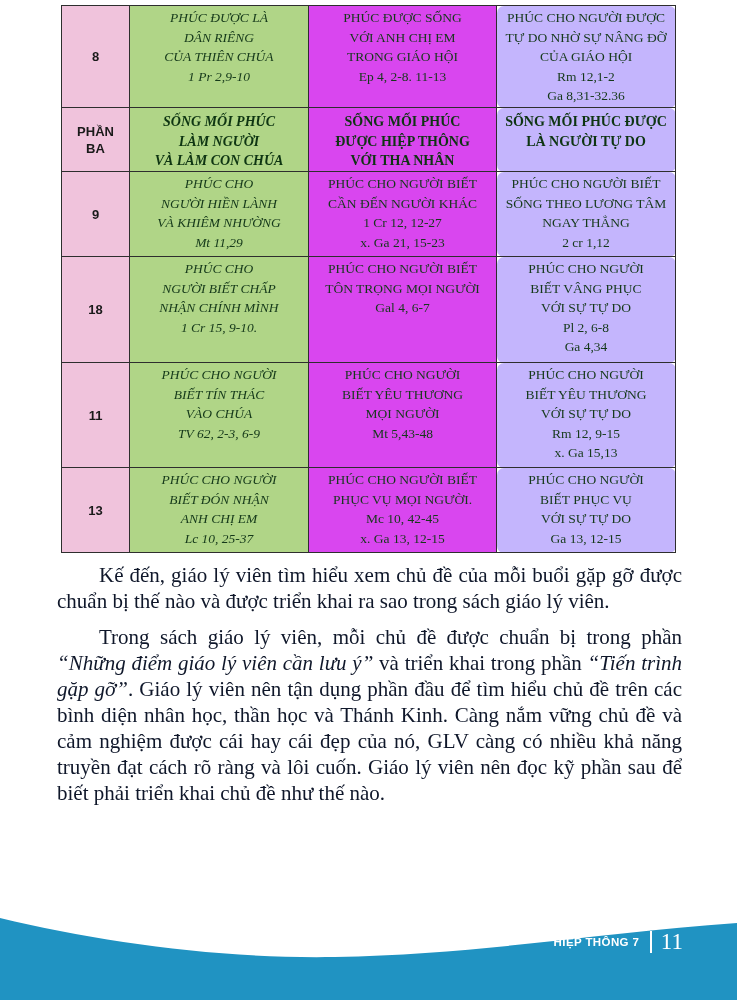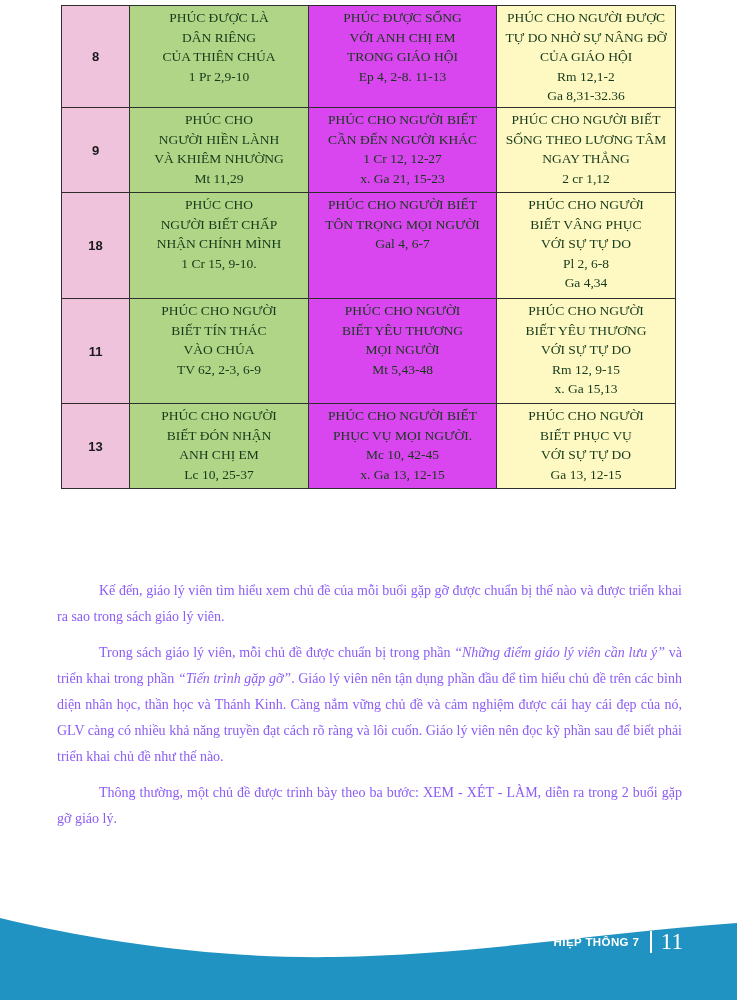--- a/index.html
+++ b/index.html
@@ -32,38 +32,38 @@
   .bible-table td.label-cell {
     background: #f0c3dc;
     vertical-align: middle;
     font-family: "Liberation Sans", "DejaVu Sans", sans-serif;
     font-weight: bold;
     font-size: 13px;
     line-height: 17px;
     color: #1a1a1a;
     padding: 0;
   }
-  .bible-table td.col2 { background: #b0d587; }
+  .bible-table td.col2 { background: #b0d587; font-style: italic; }
   .bible-table td.col3 { background: #d946ef; }
-  .bible-table td.col4 { background: #fef9c3; }
+  .bible-table td.col4 { background: #c4b5fd; border-radius: 7px; }
   .bible-table tr.header-row td.data-cell {
     font-weight: bold;
     font-size: 14px;
     color: #0e3512;
     padding-top: 4px;
   }
 
   
   .content {
     position: absolute;
-    left: 57px; top: 578px;
+    left: 57px; top: 562px;
     width: 625px;
-    font-size: 14px;
+    font-size: 21px;
     line-height: 26px;
-    color: #8b5cf6;
+    color: #0f172a;
     text-align: justify;
   }
   .content p {
     margin: 0 0 10px 0;
     text-indent: 42px;
   }
   .content .em { font-style: italic; }
 
   
   .footer {
@@ -107,20 +107,26 @@
       <col style="width: 188px;">
       <col style="width: 179px;">
     </colgroup>
   <tbody>
       <tr style="height: 102px;">
         <td class="label-cell">8</td>
         <td class="data-cell col2">PHÚC ĐƯỢC LÀ<br>DÂN RIÊNG<br>CỦA THIÊN CHÚA<br>1 Pr 2,9-10</td>
         <td class="data-cell col3">PHÚC ĐƯỢC SỐNG<br>VỚI ANH CHỊ EM<br>TRONG GIÁO HỘI<br>Ep 4, 2-8. 11-13</td>
         <td class="data-cell col4">PHÚC CHO NGƯỜI ĐƯỢC<br>TỰ DO NHỜ SỰ NÂNG ĐỠ<br>CỦA GIÁO HỘI<br>Rm 12,1-2<br>Ga 8,31-32.36</td>
       </tr>
+      <tr class="header-row" style="height: 64px;">
+        <td class="label-cell">PHẦN<br>BA</td>
+        <td class="data-cell col2">SỐNG MỐI PHÚC<br>LÀM NGƯỜI<br>VÀ LÀM CON CHÚA</td>
+        <td class="data-cell col3">SỐNG MỐI PHÚC<br>ĐƯỢC HIỆP THÔNG<br>VỚI THA NHÂN</td>
+        <td class="data-cell col4">SỐNG MỐI PHÚC ĐƯỢC<br>LÀ NGƯỜI TỰ DO</td>
+      </tr>
       <tr style="height: 85px;">
         <td class="label-cell">9</td>
         <td class="data-cell col2">PHÚC CHO<br>NGƯỜI HIỀN LÀNH<br>VÀ KHIÊM NHƯỜNG<br>Mt 11,29</td>
         <td class="data-cell col3">PHÚC CHO NGƯỜI BIẾT<br>CẦN ĐẾN NGƯỜI KHÁC<br>1 Cr 12, 12-27<br>x. Ga 21, 15-23</td>
         <td class="data-cell col4">PHÚC CHO NGƯỜI BIẾT<br>SỐNG THEO LƯƠNG TÂM<br>NGAY THẲNG<br>2 cr 1,12</td>
       </tr>
       <tr style="height: 106px;">
         <td class="label-cell">18</td>
         <td class="data-cell col2">PHÚC CHO<br>NGƯỜI BIẾT CHẤP<br>NHẬN CHÍNH MÌNH<br>1 Cr 15, 9-10.</td>
         <td class="data-cell col3">PHÚC CHO NGƯỜI BIẾT<br>TÔN TRỌNG MỌI NGƯỜI<br>Gal 4, 6-7</td>
@@ -137,21 +143,20 @@
         <td class="data-cell col2">PHÚC CHO NGƯỜI<br>BIẾT ĐÓN NHẬN<br>ANH CHỊ EM<br>Lc 10, 25-37</td>
         <td class="data-cell col3">PHÚC CHO NGƯỜI BIẾT<br>PHỤC VỤ MỌI NGƯỜI.<br>Mc 10, 42-45<br>x. Ga 13, 12-15</td>
         <td class="data-cell col4">PHÚC CHO NGƯỜI<br>BIẾT PHỤC VỤ<br>VỚI SỰ TỰ DO<br>Ga 13, 12-15</td>
       </tr>
     </tbody>
 </table>
 
 <div class="content">
     <p><span>Kế đến, giáo lý viên tìm hiểu xem chủ đề của mỗi buổi gặp gỡ được chuẩn bị thế nào và được triển khai ra sao trong sách giáo lý viên.</span></p>
     <p><span>Trong sách giáo lý viên, mỗi chủ đề được chuẩn bị trong phần </span><span class="em">“Những điểm giáo lý viên cần lưu ý”</span><span> và triển khai trong phần </span><span class="em">“Tiến trình gặp gỡ”</span><span>. Giáo lý viên nên tận dụng phần đầu để tìm hiểu chủ đề trên các bình diện nhân học, thần học và Thánh Kinh. Càng nắm vững chủ đề và cảm nghiệm được cái hay cái đẹp của nó, GLV càng có nhiều khả năng truyền đạt cách rõ ràng và lôi cuốn. Giáo lý viên nên đọc kỹ phần sau để biết phải triển khai chủ đề như thế nào.</span></p>
-    <p><span>Thông thường, một chủ đề được trình bày theo ba bước: XEM - XÉT - LÀM, diễn ra trong 2 buổi gặp gỡ giáo lý.</span></p>
   </div>
 
 <div class="footer">
   <svg width="737" height="100" viewBox="0 0 737 100">
     <path d="M0,18 C100,42 220,59 335,57 C485,54 605,32 737,23 L737,100 L0,100 Z" fill="#2093c2"></path>
   </svg>
   <div class="footer-text">
     <span class="journal-title">HIỆP THÔNG 7</span>
     <span class="footer-sep"></span>
     <span class="page-number">11</span>

